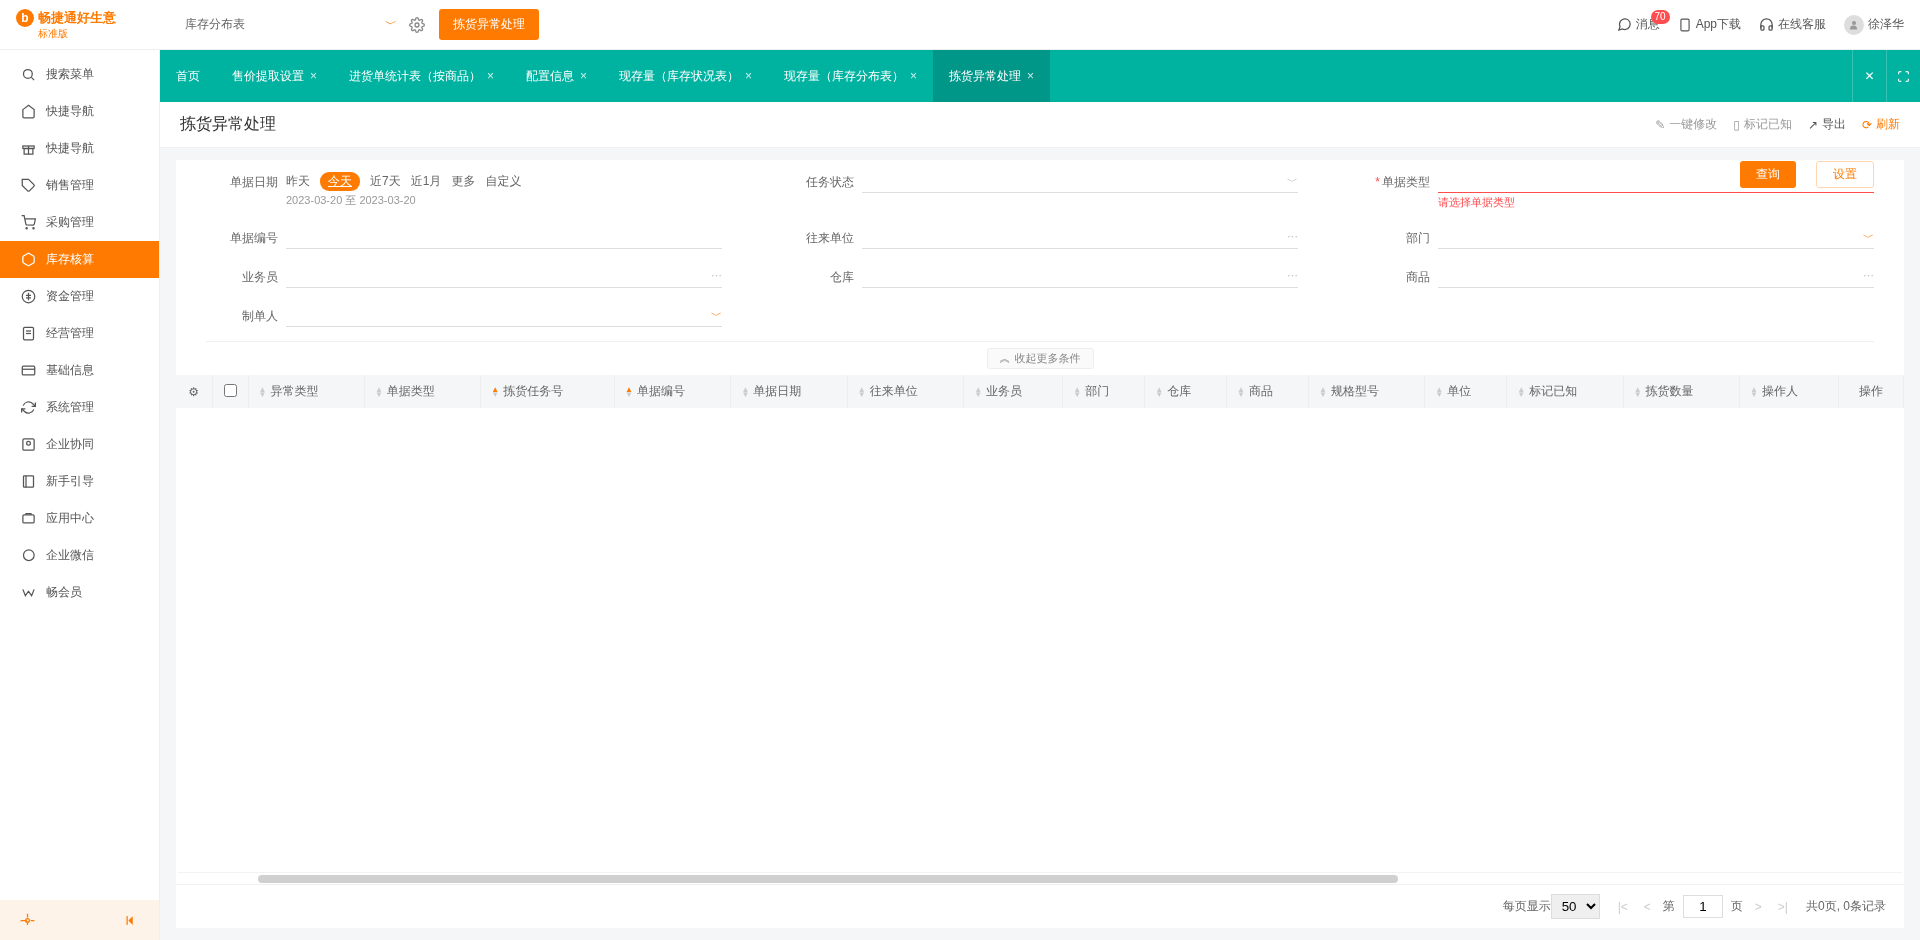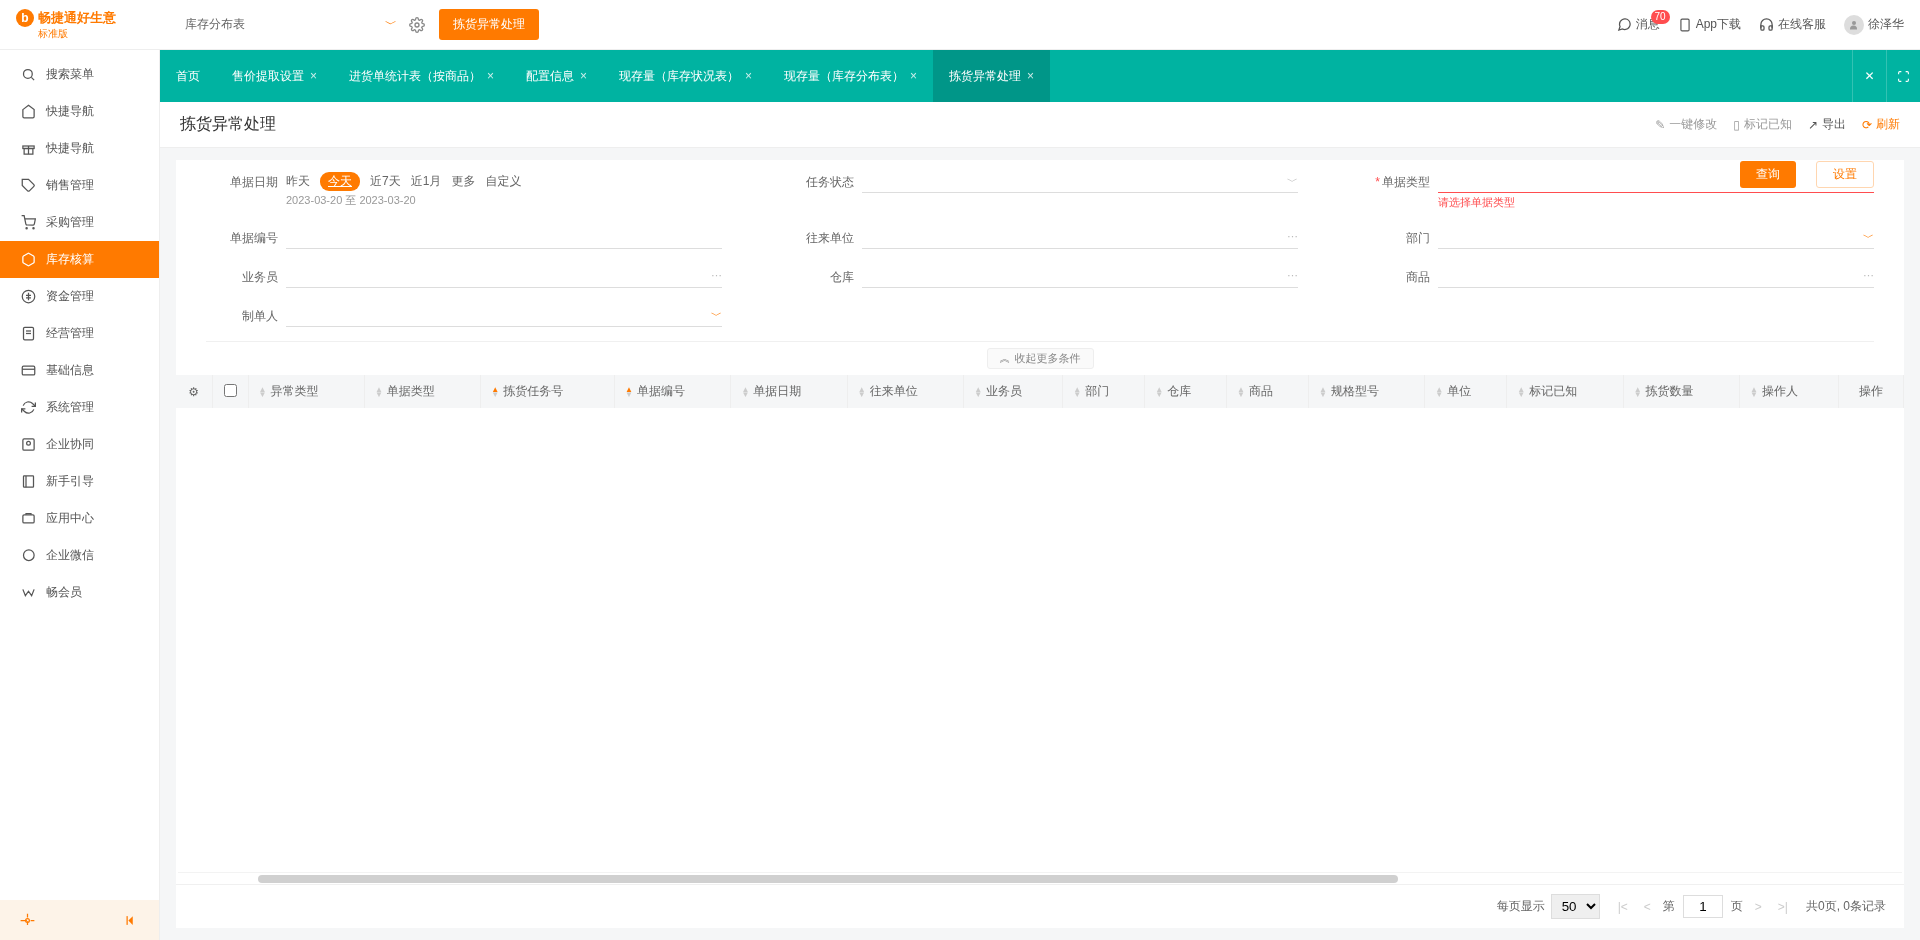--- a/index.html
+++ b/index.html
@@ -81,21 +81,21 @@
 .sort-icons { display: inline-flex; flex-direction: column; line-height: 5px; font-size: 8px; color: #ccc; }
 .sort-icons .up.active, .sort-icons .down.active { color: #ff7a00; }
 th input[type=checkbox] { cursor: pointer; }
 .gear-cell { width: 36px; text-align: center; }
 .op-col { text-align: center; }
 .scrollbar-fake { height: 12px; background: #fff; border-top: 1px solid #f3f3f3; position: relative; margin: 0 2px; }
 .scrollbar-thumb { position: absolute; left: 80px; top: 2px; height: 8px; width: 1140px; background: #d0d0d0; border-radius: 4px; }
 
 
 .pagination { height: 44px; display: flex; align-items: center; justify-content: flex-end; gap: 14px; padding: 0 18px; border-top: 1px solid #f0f0f0; color: #666; }
-.page-size { display: flex; align-items: center; gap: 6px; }
+.page-size { display: flex; align-items: center; }
 .page-size select { border: 1px solid #ddd; padding: 3px 6px; }
 .pager { display: flex; align-items: center; gap: 8px; }
 .pager .nav-btn { color: #ccc; cursor: pointer; padding: 2px 4px; }
 .pager input { width: 40px; border: 1px solid #ddd; text-align: center; padding: 3px; }
 svg { display: block; }
 </style>
 </head>
 <body>
 
 <div class="app">

